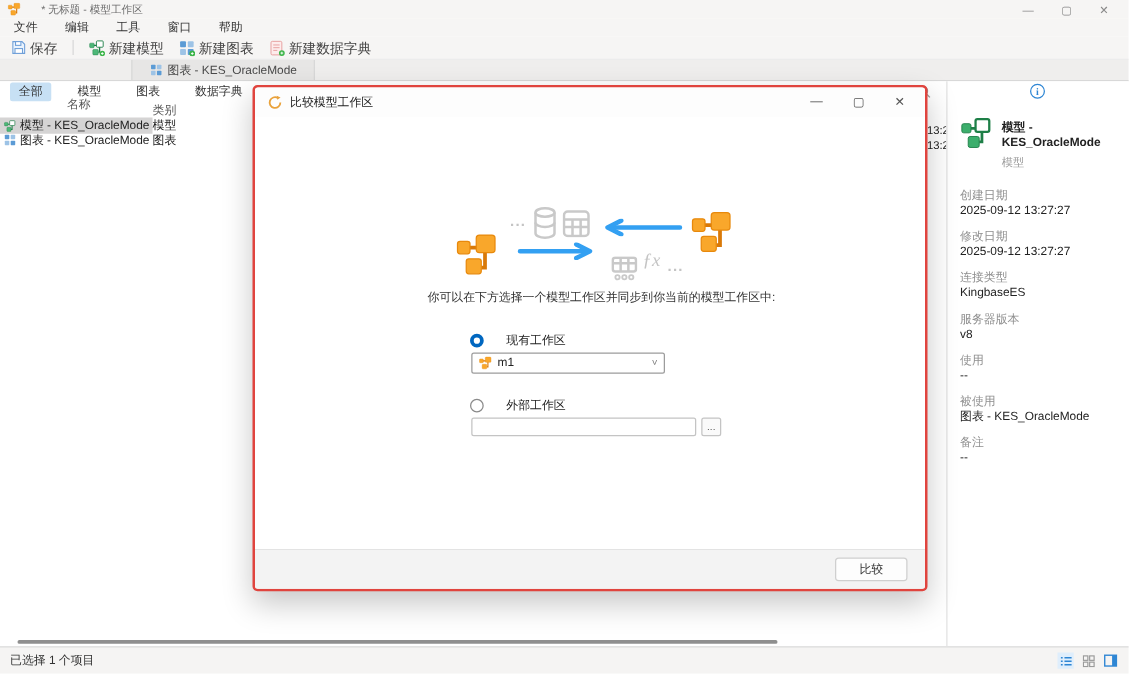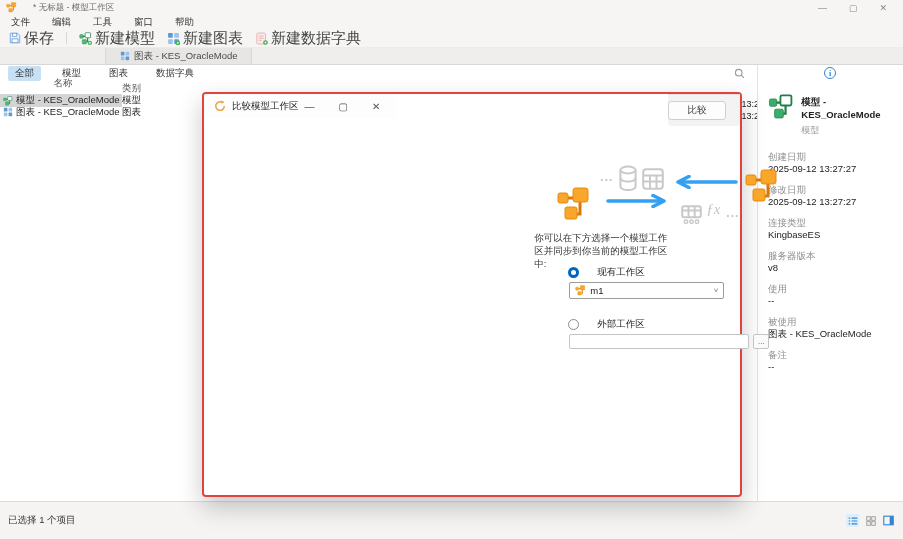--- a/index.html
+++ b/index.html
@@ -13,21 +13,21 @@
   .titlebar { position:absolute; left:0; top:0; width:903px; height:15px;
     background:#f6f5f4; display:flex; align-items:center; padding:0 6px; gap:16px;
     font-size:8.5px; color:#6b6b6b; }
   .titlebar .win-controls { margin-left:auto; display:flex; gap:22px; padding-right:10px;
     color:#8a8a8a; font-size:9px; }
   .menubar { position:absolute; left:0; top:15px; width:903px; height:14px;
     background:#f6f5f4; display:flex; align-items:center; font-size:9.5px; color:#333; }
   .menubar span { padding:0 11px; cursor:default; }
   .toolbar { position:absolute; left:0; top:29px; width:903px; height:19px;
     background:#f6f5f4; display:flex; align-items:center; gap:4px; padding-left:5px;
-    font-size:15px; color:#444; border-bottom:1px solid #ececec; }
+    font-size:11px; color:#444; border-bottom:1px solid #ececec; }
   .tbtn { display:flex; align-items:center; gap:3px; padding:2px 4px; }
   .tsep { width:1px; height:12px; background:#d8d8d8; margin:0 4px; }
   .tabbar { position:absolute; left:0; top:48px; width:903px; height:17px;
     background:#efeeed; display:flex; align-items:stretch; font-size:9.5px; color:#4a4a4a;
     border-bottom:1px solid #d8d8d8; }
   .tab { display:flex; align-items:center; justify-content:center; gap:4px; padding:0 14px; }
   .tab.active { background:#fbfafa; width:105px; color:#222;margin-top:28px; }
   .tab.inactive { background:#e7e6e5; border-left:1px solid #d8d8d8; border-right:1px solid #d8d8d8; }
   
   .main { position:absolute; left:0; top:65px; width:903px; height:452px; display:flex; }
@@ -50,30 +50,30 @@
   .info-icon { position:absolute; left:66px; top:2px; width:12px; height:12px; border:1.3px solid #2e86d4;
     border-radius:50%; color:#2e86d4; font-size:8px; display:flex; align-items:center; justify-content:center;
     font-weight:bold; font-family:"Liberation Serif", serif; }
   .dhead { display:flex; gap:7px; align-items:flex-start; margin-bottom:14px; }
   .dtitle { font-size:9.5px; font-weight:bold; color:#222; margin-top:5px; }
   .dsub { font-size:9px; color:#9a9a9a; margin-top:4px; }
   .dfield { margin-bottom:9px; }
   .dlabel { font-size:9.5px; color:#8f8f8f; line-height:12px; }
   .dvalue { font-size:9.5px; color:#222; line-height:12px; word-break:break-all; }
   
-  .statusbar { position:absolute; left:0; bottom:0; width:903px; height:38px; background:#f5f4f3;
+  .statusbar { position:absolute; left:0; bottom:0; width:903px; height:22px; background:#f5f4f3;
     border-top:1px solid #dcdcdc; display:flex; align-items:center; font-size:9.5px; color:#333;
     padding:0 8px; z-index:6; }
   .status-icons { margin-left:auto; display:flex; gap:5px; align-items:center; }
   .sicon { width:13px; height:13px; display:flex; align-items:center; justify-content:center; }
   .sicon.active { background:#dfeefc; }
   
-  .dialog { position:absolute; left:202px; top:92px; width:540px; height:405px;
+  .dialog { position:absolute; left:202px; top:68px; width:540px; height:405px;
     background:#fff; border:2px solid #e0443e; border-radius:4px;
-    box-shadow:0 10px 24px rgba(0,0,0,.22); z-index:10; display:flex; }
+    box-shadow:0 10px 24px rgba(0,0,0,.22); z-index:10; display:flex; flex-direction:column; }
   .dlg-title { height:24px; display:flex; align-items:center; gap:6px; padding:0 10px;
     font-size:9.5px; color:#222; background:#fdfdfd; border-radius:3px 3px 0 0; }
   .dlg-controls { margin-left:auto; display:flex; gap:24px; color:#555; font-size:10px; padding-right:6px; }
   .dlg-body { position:relative; flex:1; background:#fff; }
   .g { position:absolute; }
   .dots { color:#c4c4c4; font-weight:bold; font-size:12px; letter-spacing:1px; }
   .fx { color:#c4c4c4; font-size:15px; font-style:italic; font-family:"Liberation Serif", serif; }
   .dlg-desc { position:absolute; left:138px; top:138px; font-size:9.5px; color:#333; }
   .radio-row { position:absolute; display:flex; align-items:center; gap:18px; font-size:9.5px; color:#222; }
   .radio { width:11px; height:11px; border-radius:50%; background:#fff; }

